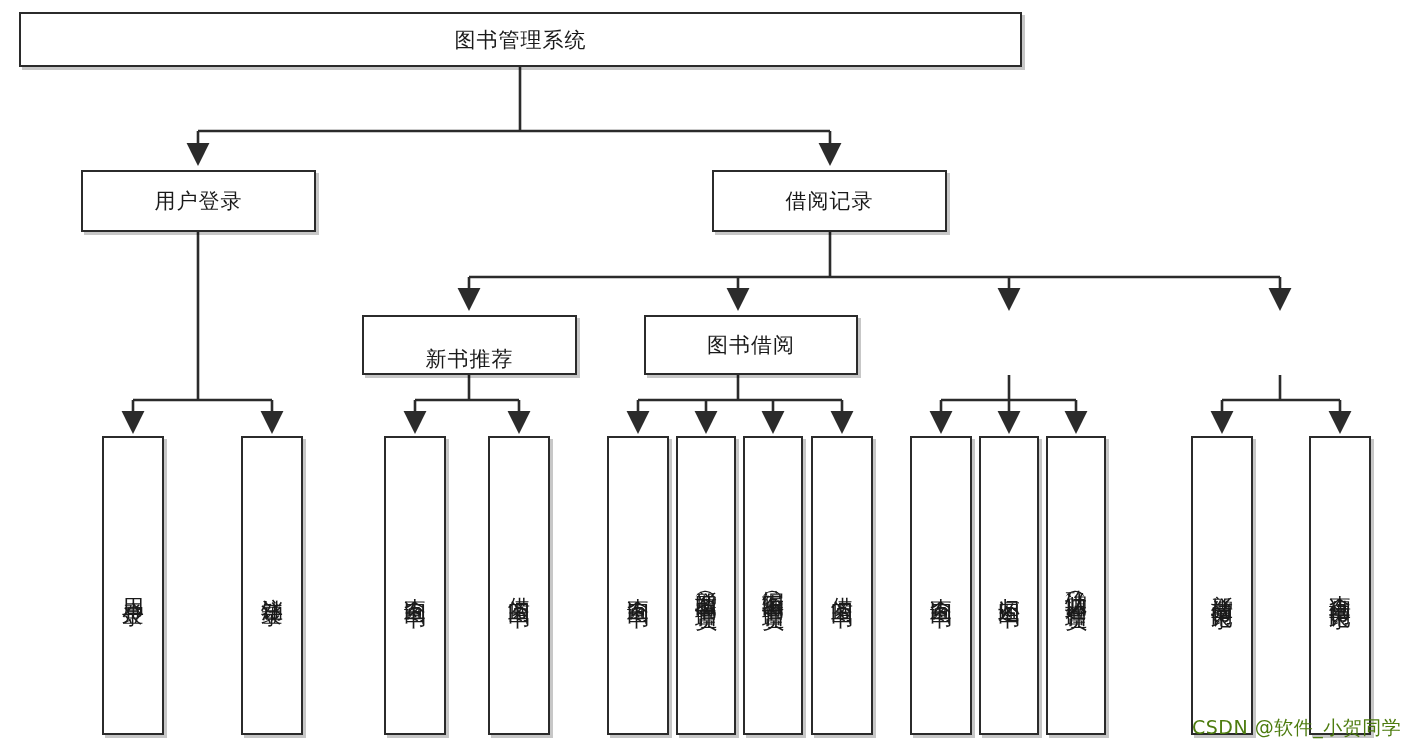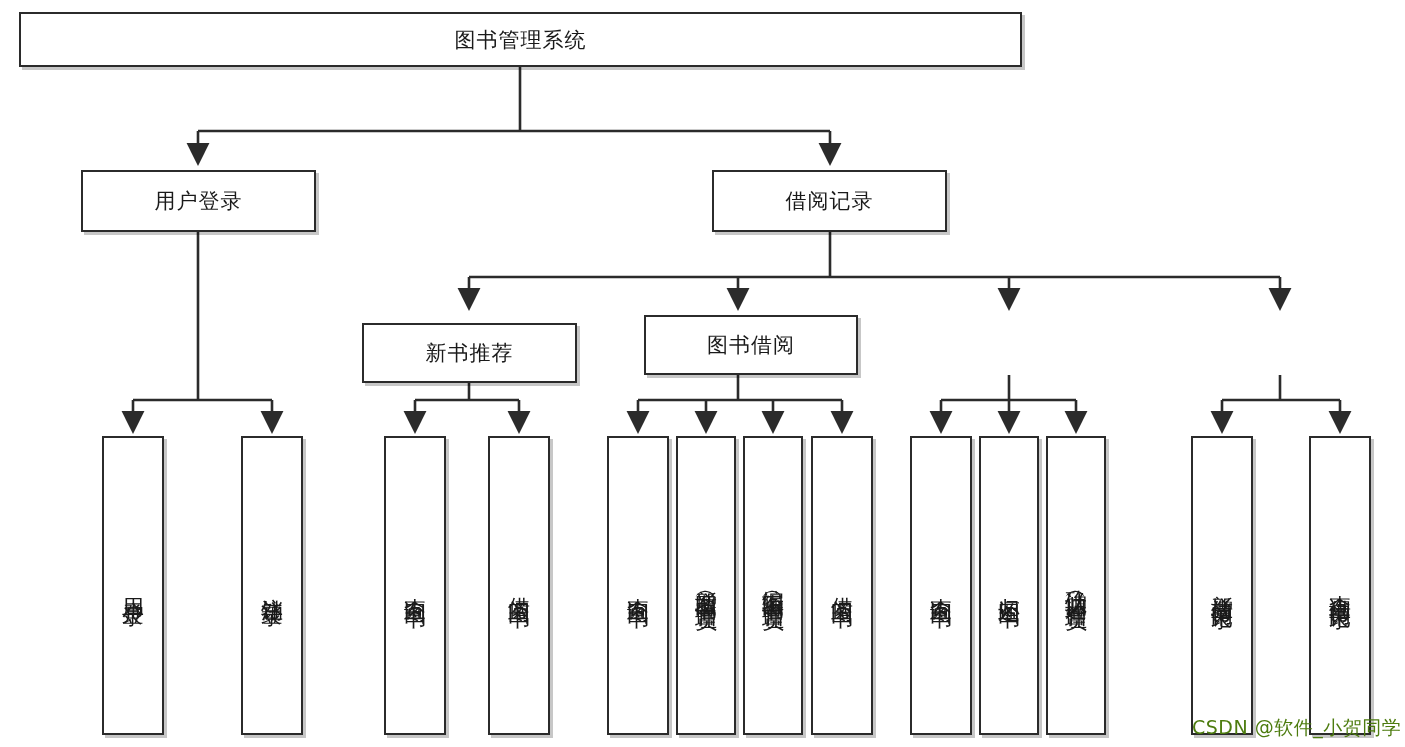--- a/index.html
+++ b/index.html
@@ -100,21 +100,21 @@
     <span class="txt">图书管理系统</span>
   </div>
 
   <div class="node h" style="left:81px;top:170px;width:235px;height:62px;">
     <span class="txt">用户登录</span>
   </div>
   <div class="node h" style="left:712px;top:170px;width:235px;height:62px;">
     <span class="txt">借阅记录</span>
   </div>
 
-  <div class="node h" style="left:362px;top:323px;width:215px;height:60px;">
+  <div class="node h" style="left:362px;top:315px;width:215px;height:60px;align-items:flex-end;">
     <span class="txt">新书推荐</span>
   </div>
   <div class="node h" style="left:644px;top:315px;width:214px;height:60px;">
     <span class="txt">图书借阅</span>
   </div>
 
   <div class="node v" style="left:102px;top:436px;width:62px;height:299px;">
     <span class="txt">用户登录</span>
   </div>
   <div class="node v" style="left:241px;top:436px;width:62px;height:299px;">

